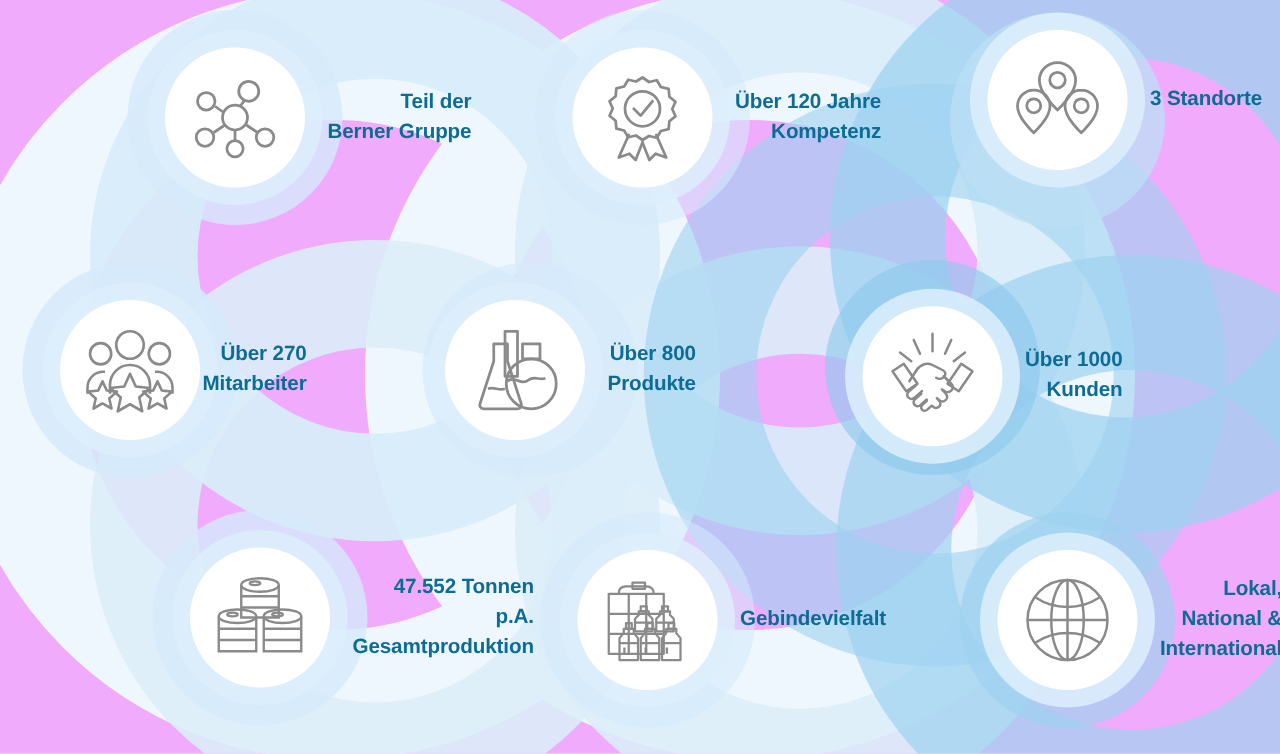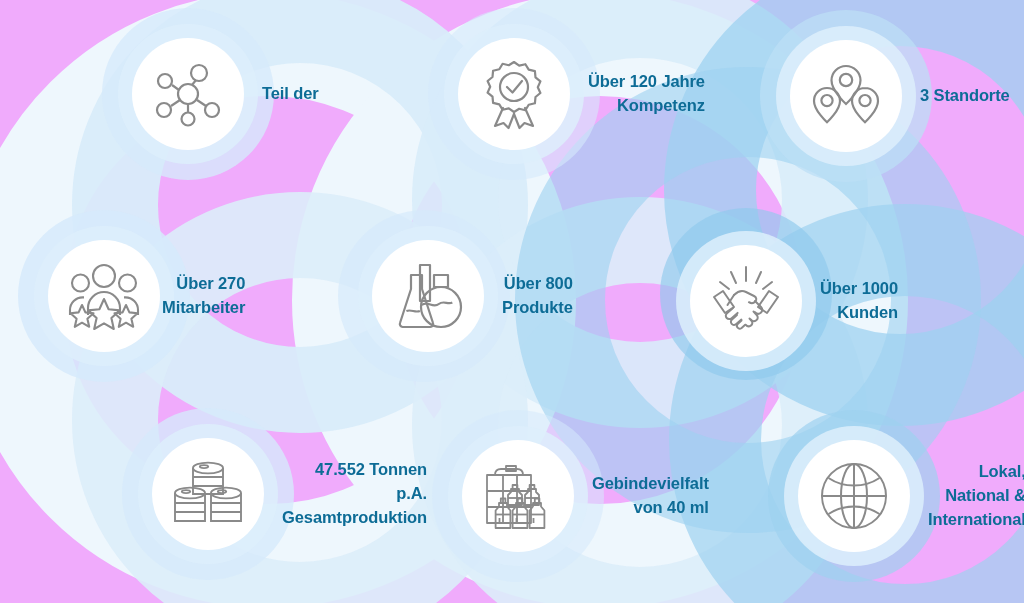--- a/index.html
+++ b/index.html
@@ -56,31 +56,31 @@
   #s1{left:132px;top:38px;}
   #s1 .halo{left:-14px;top:-14px;width:140px;height:140px;}
   #s1 .disc{width:112px;height:112px;}
   #s1 .label{margin-left:18px;}
 
   #s2{left:458px;top:38px;}
   #s2 .halo{left:-14px;top:-14px;width:140px;height:140px;}
   #s2 .disc{width:112px;height:112px;}
   #s2 .label{margin-left:18px;}
 
-  #s3{left:790px;top:40px;}
+  #s3{left:790px;top:24px;}
   #s3 .halo{left:-14px;top:-14px;width:140px;height:140px;}
   #s3 .disc{width:112px;height:112px;}
   #s3 .label{margin-left:18px;}
 
   #s4{left:48px;top:240px;}
   #s4 .halo{left:-14px;top:-14px;width:140px;height:140px;}
   #s4 .disc{width:112px;height:112px;}
   #s4 .label{margin-left:2px;}
 
-  #s5{left:372px;top:240px;align-items:center;}
+  #s5{left:356px;top:240px;align-items:center;}
   #s5 .halo{left:-14px;top:-14px;width:140px;height:140px;}
   #s5 .disc{width:112px;height:112px;}
   #s5 .label{margin-left:18px;}
 
   #s6{left:690px;top:245px;}
   #s6 .halo{left:-14px;top:-14px;width:140px;height:140px;}
   #s6 .disc{width:112px;height:112px;}
   #s6 .label{margin-left:18px;}
 
   #s7{left:152px;top:438px;}
@@ -147,20 +147,21 @@
         <circle cx="60" cy="52" r="7"></circle>
         <line x1="40" y1="27" x2="44" y2="22"></line>
         <line x1="27" y1="32" x2="20" y2="27"></line>
         <line x1="28" y1="42" x2="19" y2="48"></line>
         <line x1="36" y1="46" x2="36" y2="54"></line>
         <line x1="45" y1="42" x2="54" y2="48"></line>
       </svg>
     </div>
     <div class="label">
       <span class="ln">Teil der</span>
+      <span class="ln">Berner Gruppe</span>
     </div>
   </div>
 
   <div class="stat" id="s2">
     <div class="halo"></div>
     <div class="disc">
       <svg width="72" height="72" viewBox="0 0 72 72" fill="none" stroke="#8a8a8a" stroke-width="2.2" stroke-linejoin="round" stroke-linecap="round">
         <path d="M36 4 l5.2 3.6 6.2-1.4 3.3 5.4 6.2 1.5 0.6 6.3 4.9 4-2.6 5.8 2.6 5.8-4.9 4-0.6 6.3-6.2 1.5-3.3 5.4-6.2-1.4L36 54l-5.2-3.6-6.2 1.4-3.3-5.4-6.2-1.5-0.6-6.3-4.9-4 2.6-5.8-2.6-5.8 4.9-4 0.6-6.3 6.2-1.5 3.3-5.4 6.2 1.4z"></path>
         <circle cx="36" cy="29" r="14"></circle>
         <polyline points="29,29 34.5,34.5 44,23"></polyline>
@@ -321,21 +322,20 @@
         <g>
           <path d="M52 42 h8 v3.5 l3.4 4 v17.5 h-14.8 v-17.5 l3.4-4 z"></path>
           <rect x="53.8" y="37.5" width="4.6" height="4.5"></rect>
           <path d="M48.6 53.5 h14.8"></path>
           <line x1="52.5" y1="57" x2="52.5" y2="62"></line>
         </g>
       </svg>
     </div>
     <div class="label">
       <span class="ln">Gebindevielfalt</span>
-      <span class="ln">von 40 ml</span>
     </div>
   </div>
 
   <div class="stat" id="s9">
     <div class="halo"></div>
     <div class="disc">
       <svg width="70" height="70" viewBox="0 0 70 70" fill="none" stroke="#8a8a8a" stroke-width="2">
         <circle cx="35" cy="35" r="32"></circle>
         <ellipse cx="35" cy="35" rx="13" ry="32"></ellipse>
         <line x1="35" y1="3" x2="35" y2="67"></line>

